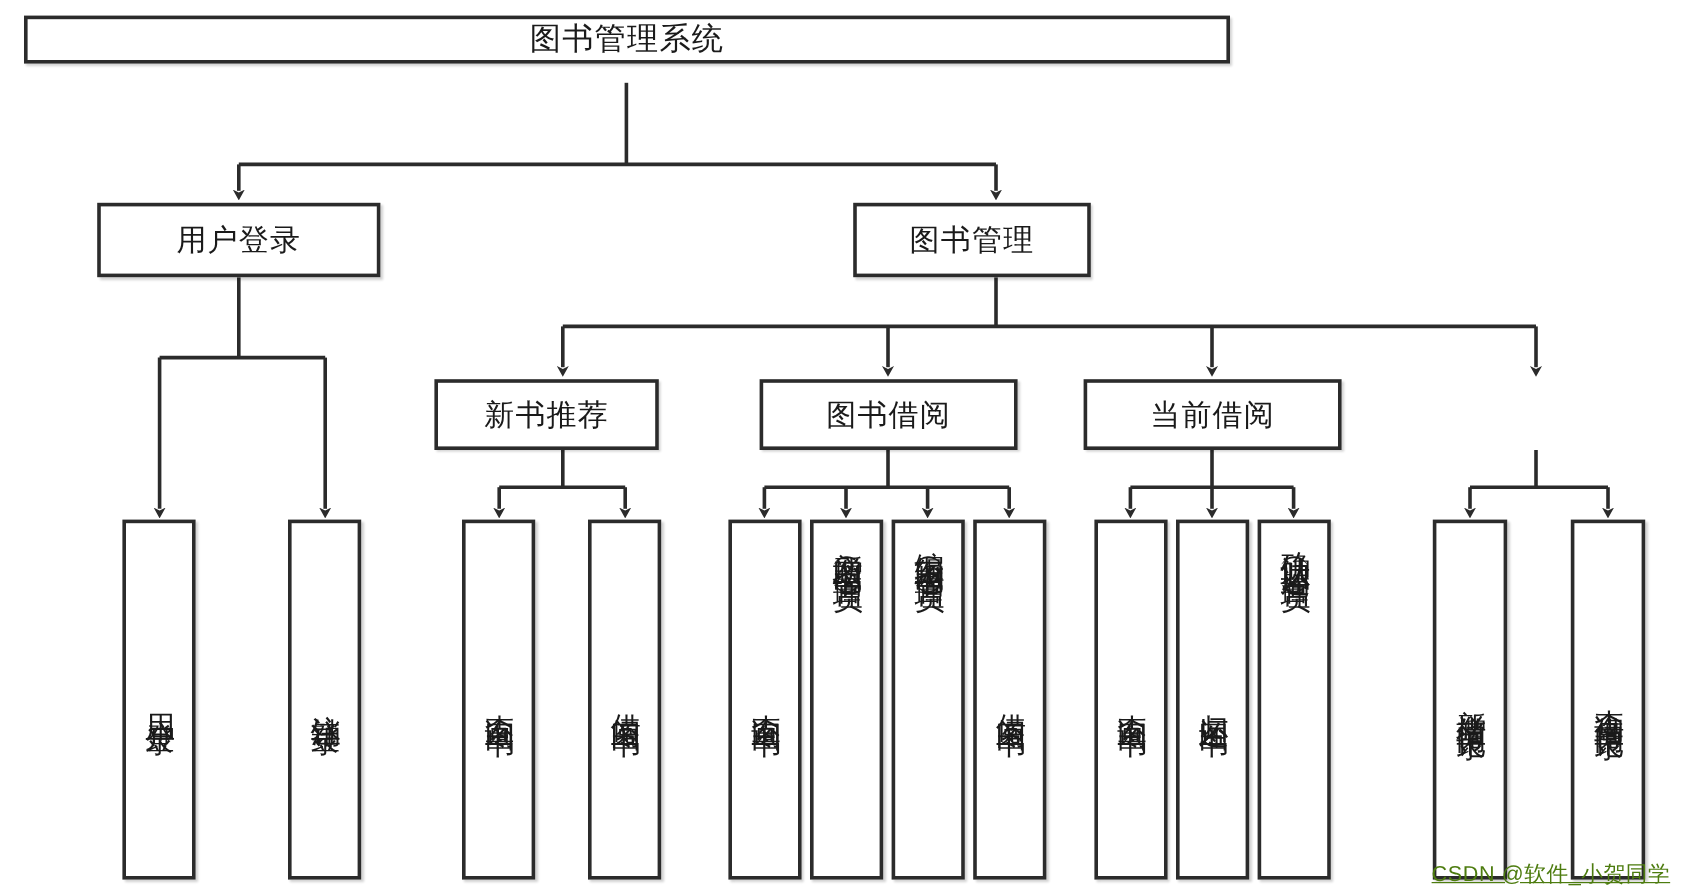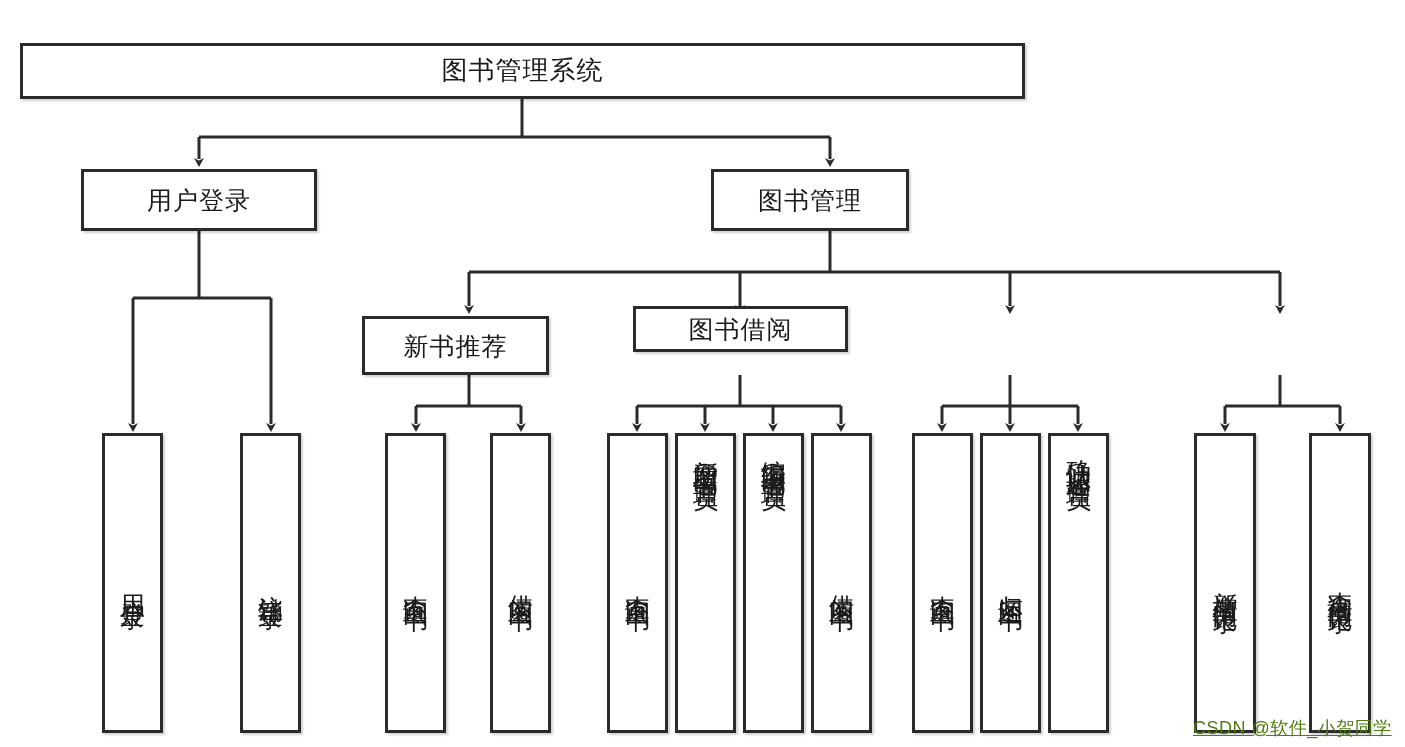--- a/index.html
+++ b/index.html
@@ -121,36 +121,39 @@
       <path d="M1010,406 L1010,424" marker-end="url(#arrow)"></path>
       <path d="M1078,406 L1078,424" marker-end="url(#arrow)"></path>
 
       <path d="M1280,375 L1280,406"></path>
       <path d="M1225,406 L1340,406"></path>
       <path d="M1225,406 L1225,424" marker-end="url(#arrow)"></path>
       <path d="M1340,406 L1340,424" marker-end="url(#arrow)"></path>
     </g>
   </svg>
 
-  <div class="node horiz root" style="left:20px; top:13px; width:1005px; height:56px;margin-top:30px;">
+  <div class="node horiz root" style="left:20px; top:13px; width:1005px; height:40px;">
     <span class="label">图书管理系统</span>
   </div>
 
   <div class="node horiz" style="left:81px; top:169px; width:236px; height:62px;">
     <span class="label">用户登录</span>
   </div>
   <div class="node horiz" style="left:711px; top:169px; width:198px; height:62px;">
     <span class="label">图书管理</span>
   </div>
 
   <div class="node horiz" style="left:362px; top:316px; width:187px; height:59px;">
     <span class="label">新书推荐</span>
   </div>
-  <div class="node horiz" style="left:633px; top:306px; width:215px; height:46px;">
+  <div class="node horiz" style="left:633px; top:316px; width:215px; height:59px;">
     <span class="label">图书借阅</span>
+  </div>
+  <div class="node horiz" style="left:903px; top:316px; width:215px; height:59px;">
+    <span class="label">当前借阅</span>
   </div>
 
   <div class="node vert" style="left:102px; top:433px; width:61px; height:300px;">
     <span class="label">用户登录</span>
   </div>
   <div class="node vert" style="left:240px; top:433px; width:61px; height:300px;">
     <span class="label">注销登录</span>
   </div>
 
   <div class="node vert" style="left:385px; top:433px; width:61px; height:300px;">

